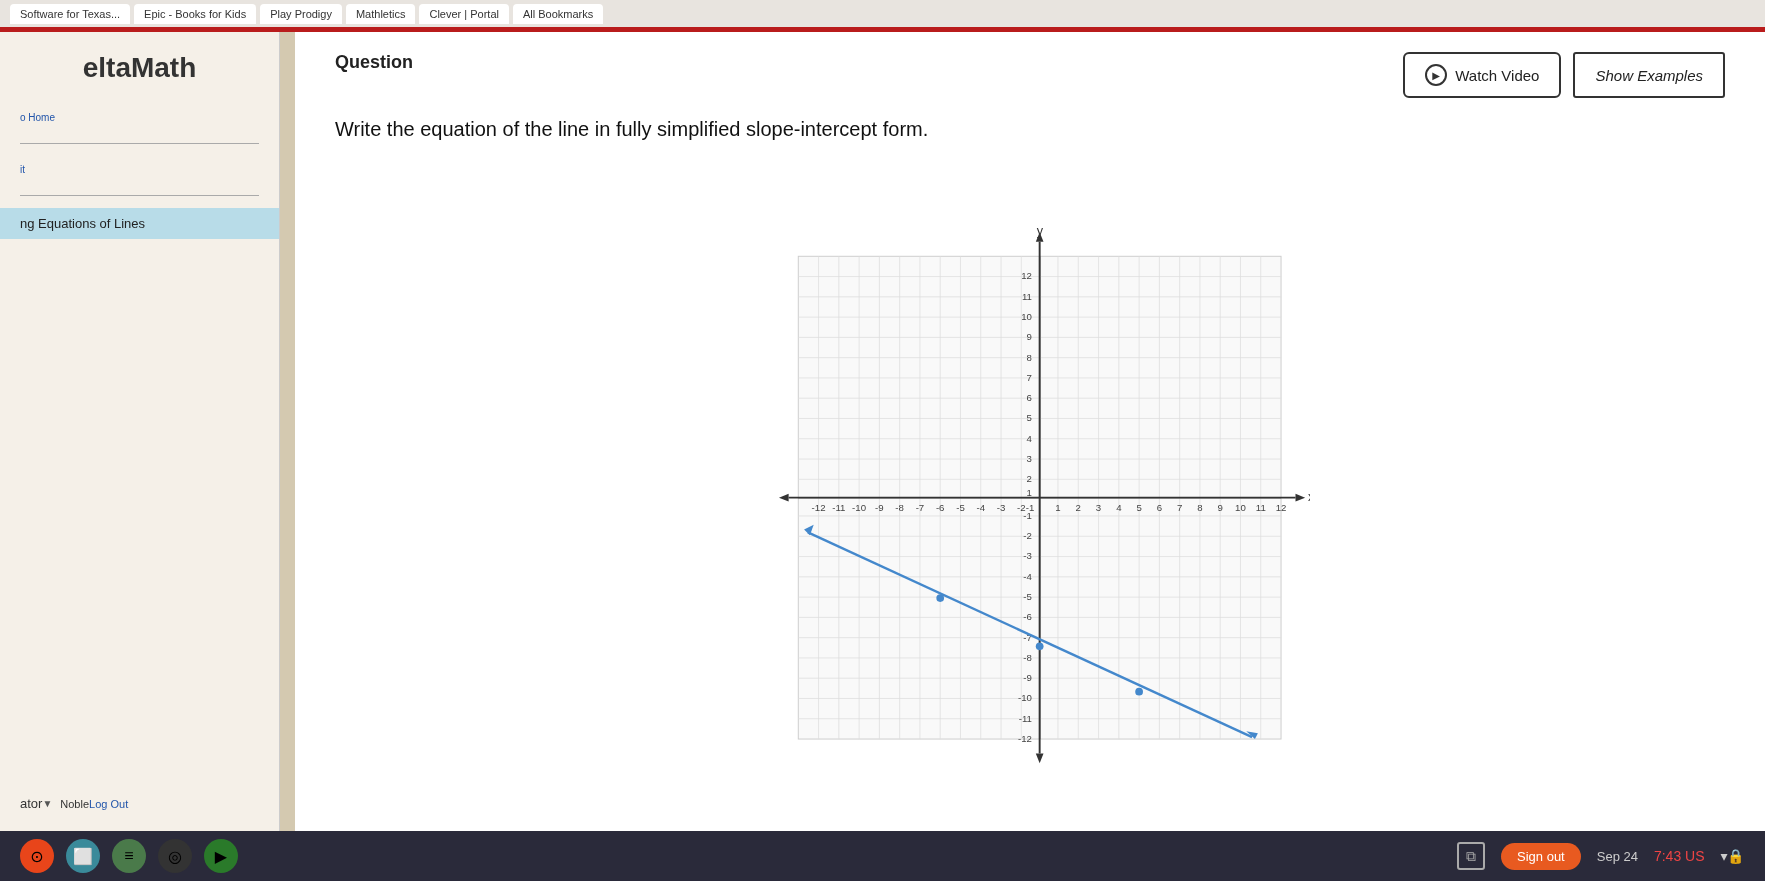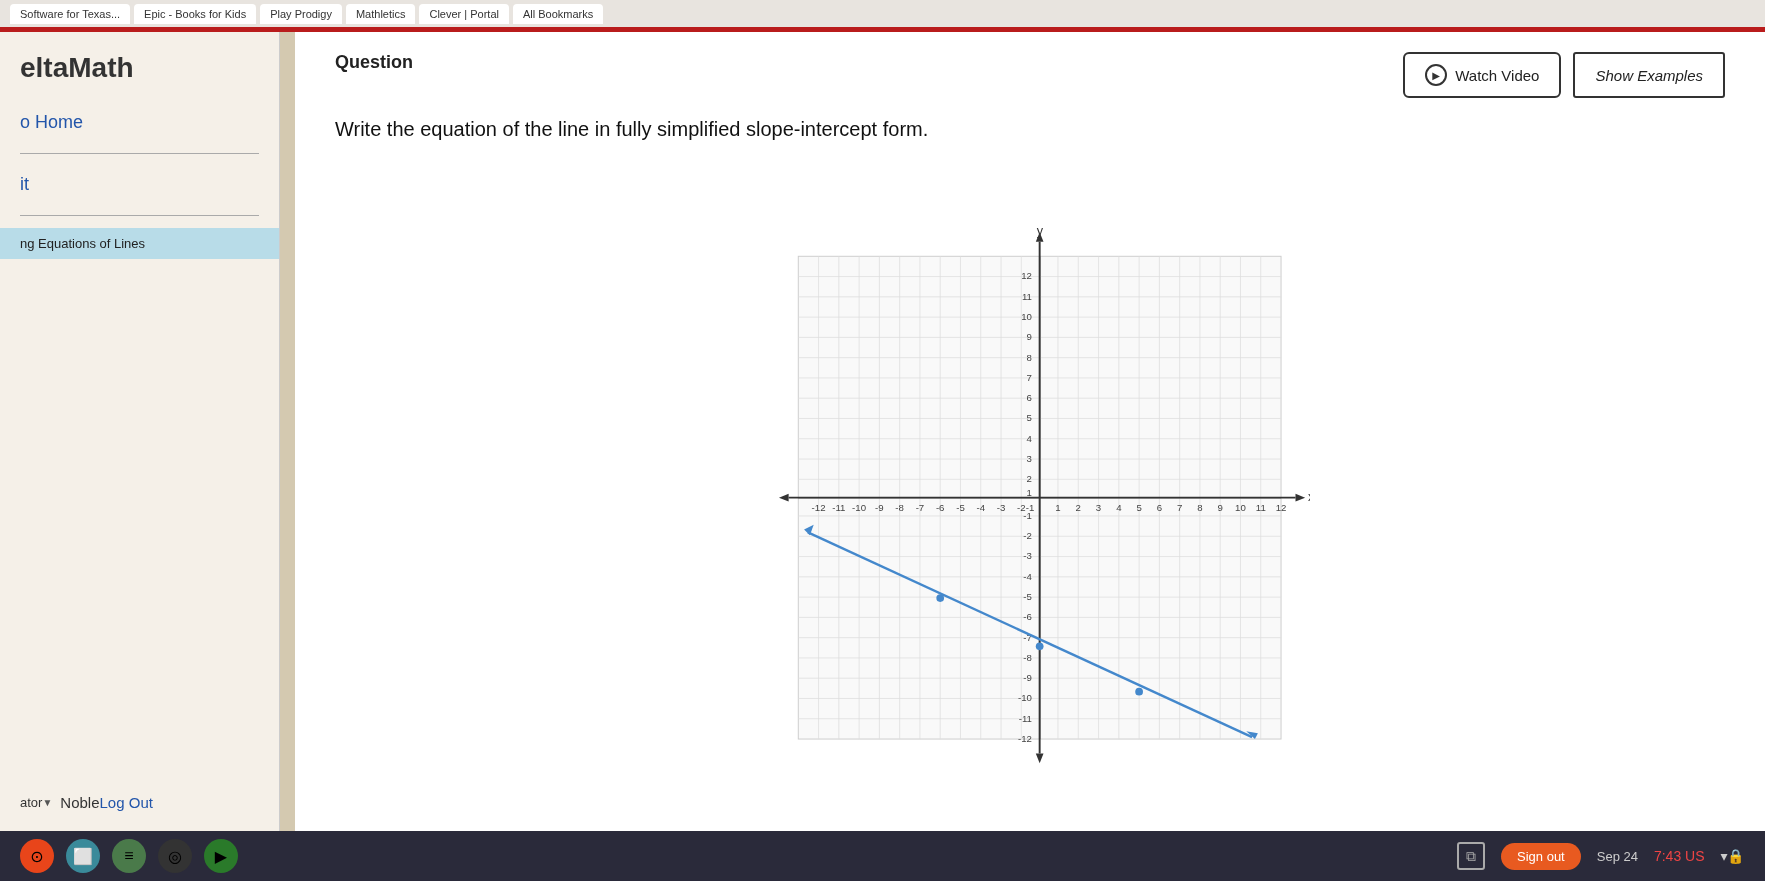--- a/index.html
+++ b/index.html
@@ -57,31 +57,32 @@
       display: flex;
       flex-direction: column;
       padding: 10px 0;
     }
 
     .sidebar-logo {
       padding: 10px 20px 20px;
       font-size: 28px;
       font-weight: bold;
       color: #333;
+      text-align: center;
     }
 
     .sidebar-nav {
       display: flex;
       flex-direction: column;
       gap: 2px;
     }
 
     .sidebar-item {
       padding: 8px 20px;
-      font-size: 18px;
+      font-size: 10px;
       color: #2255aa;
       cursor: pointer;
       text-decoration: none;
     }
 
     .sidebar-divider {
       height: 1px;
       background: #aaa;
       margin: 10px 20px;
     }
@@ -99,21 +100,21 @@
       padding: 10px 20px;
       display: flex;
       flex-direction: row;
       gap: 8px;
     }
 
     .sidebar-bottom-row {
       display: flex;
       justify-content: space-between;
       align-items: center;
-      font-size: 15px;
+      font-size: 11px;
       color: #333;
     }
 
     .sidebar-bottom-row .log-out {
       color: #2255aa;
       cursor: pointer;
     }
 
     .sidebar-calc-row {
       display: flex;

